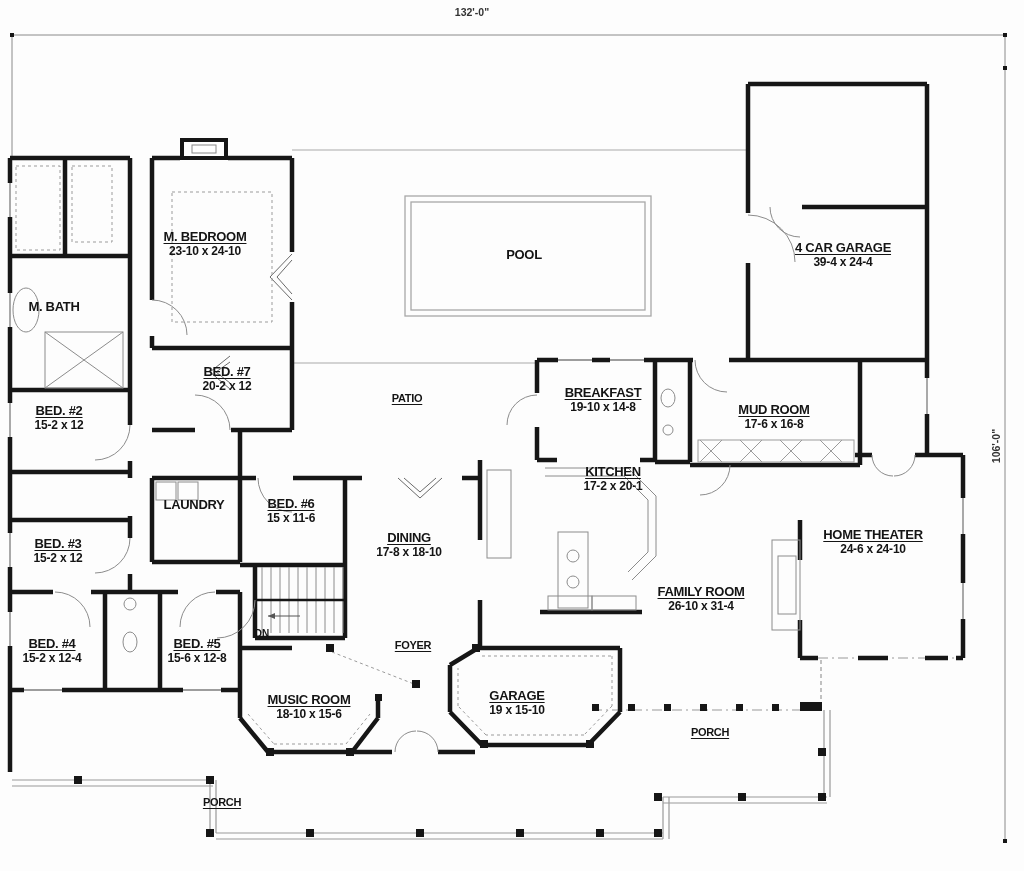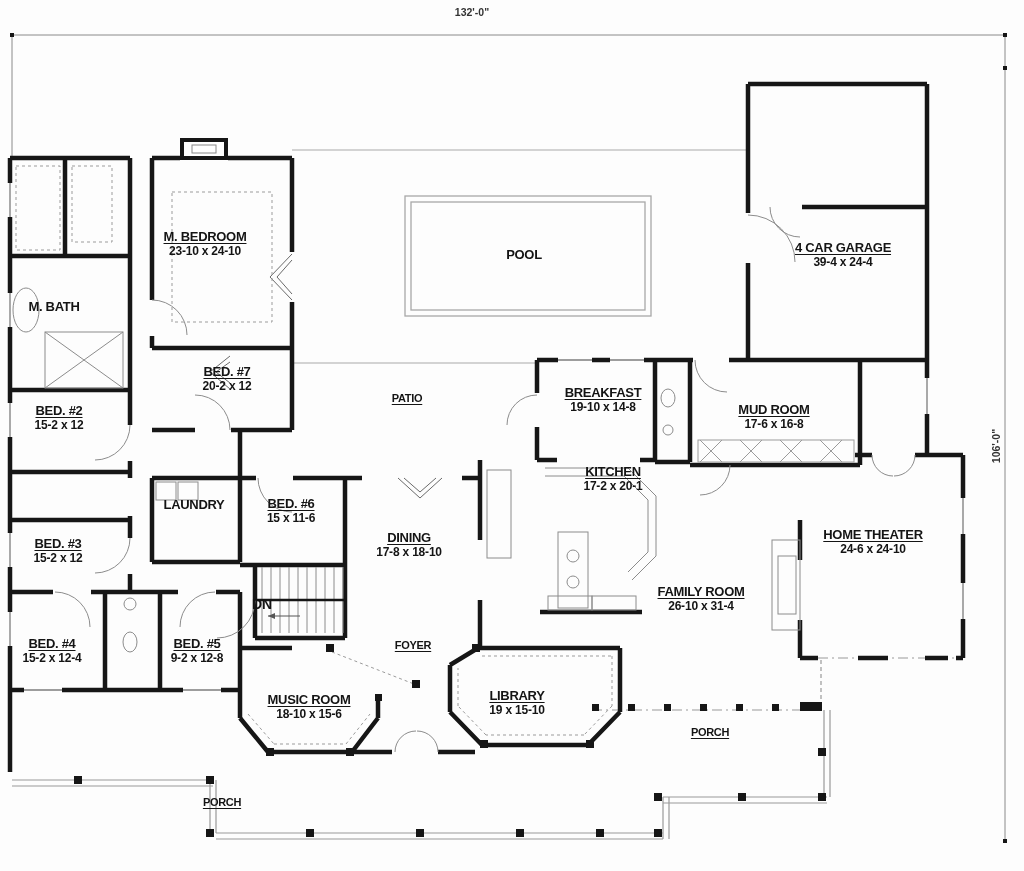--- a/index.html
+++ b/index.html
@@ -11,21 +11,21 @@
        color:#141414;line-height:1.18;white-space:nowrap;}
   .lbl .rn{font-size:13px;letter-spacing:-0.3px;text-decoration:underline;text-underline-offset:2px;}
   .lbl .rn.nou{text-decoration:none;text-align:center;}
   .lbl .rs{font-size:12px;letter-spacing:-0.2px;}
   .lbl .rs:empty{display:none;}
   .lbl.wrap{white-space:normal;width:104px;}
   .lbl.big .rn{font-size:11px;}
   .dim{position:absolute;font-weight:bold;font-size:10.5px;color:#333;transform:translateX(-50%);}
   .vdim{position:absolute;font-weight:bold;font-size:10.5px;color:#333;width:60px;text-align:center;
         transform:rotate(-90deg);}
-  .dn{position:absolute;font-weight:bold;font-size:14px;color:#141414;transform:translateX(-50%);}
+  .dn{position:absolute;font-weight:bold;font-size:10px;color:#141414;transform:translateX(-50%);margin-top:32px;}
 </style>
 </head>
 <body>
 
 <div id="plan">
 
 <svg width="1024" height="871" viewBox="0 0 1024 871">
 
   <g stroke="#8a8a8a" stroke-width="1" fill="none">
     <path d="M12 35 H1005 M12 35 V158 M1005 35 V841"></path>
@@ -302,35 +302,35 @@
     <div class="rs">26-10 x 31-4</div>
   </div>
 
   <div class="lbl" style="left:52px;top:636px;">
     <div class="rn">BED. #4</div>
     <div class="rs">15-2 x 12-4</div>
   </div>
 
   <div class="lbl" style="left:197px;top:636px;">
     <div class="rn">BED. #5</div>
-    <div class="rs">9-2 x 12-8</div>
+    <div class="rs">15-6 x 12-8</div>
   </div>
 
   <div class="lbl big" style="left:413px;top:639px;">
     <div class="rn">FOYER</div>
 
   </div>
 
   <div class="lbl" style="left:309px;top:692px;">
     <div class="rn">MUSIC ROOM</div>
     <div class="rs">18-10 x 15-6</div>
   </div>
 
   <div class="lbl" style="left:517px;top:688px;">
-    <div class="rn">LIBRARY</div>
+    <div class="rn">GARAGE</div>
     <div class="rs">19 x 15-10</div>
   </div>
 
   <div class="lbl big" style="left:710px;top:726px;">
     <div class="rn">PORCH</div>
 
   </div>
 
   <div class="lbl big" style="left:222px;top:796px;">
     <div class="rn">PORCH</div>

